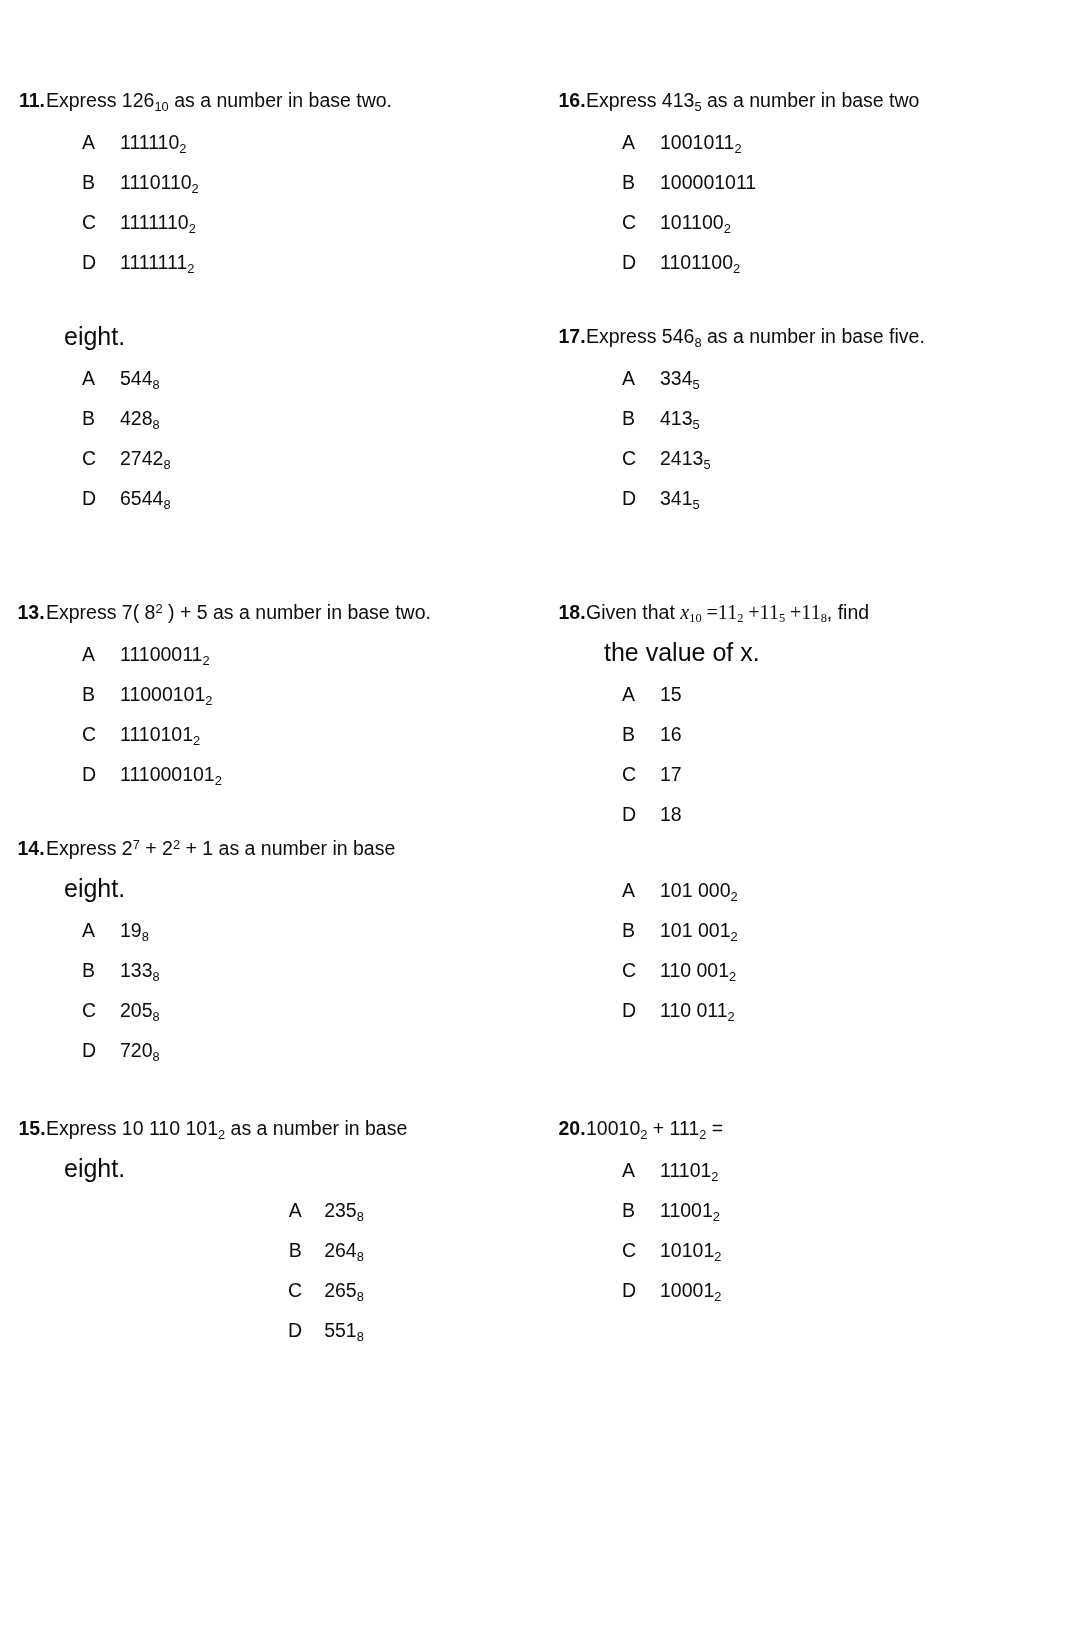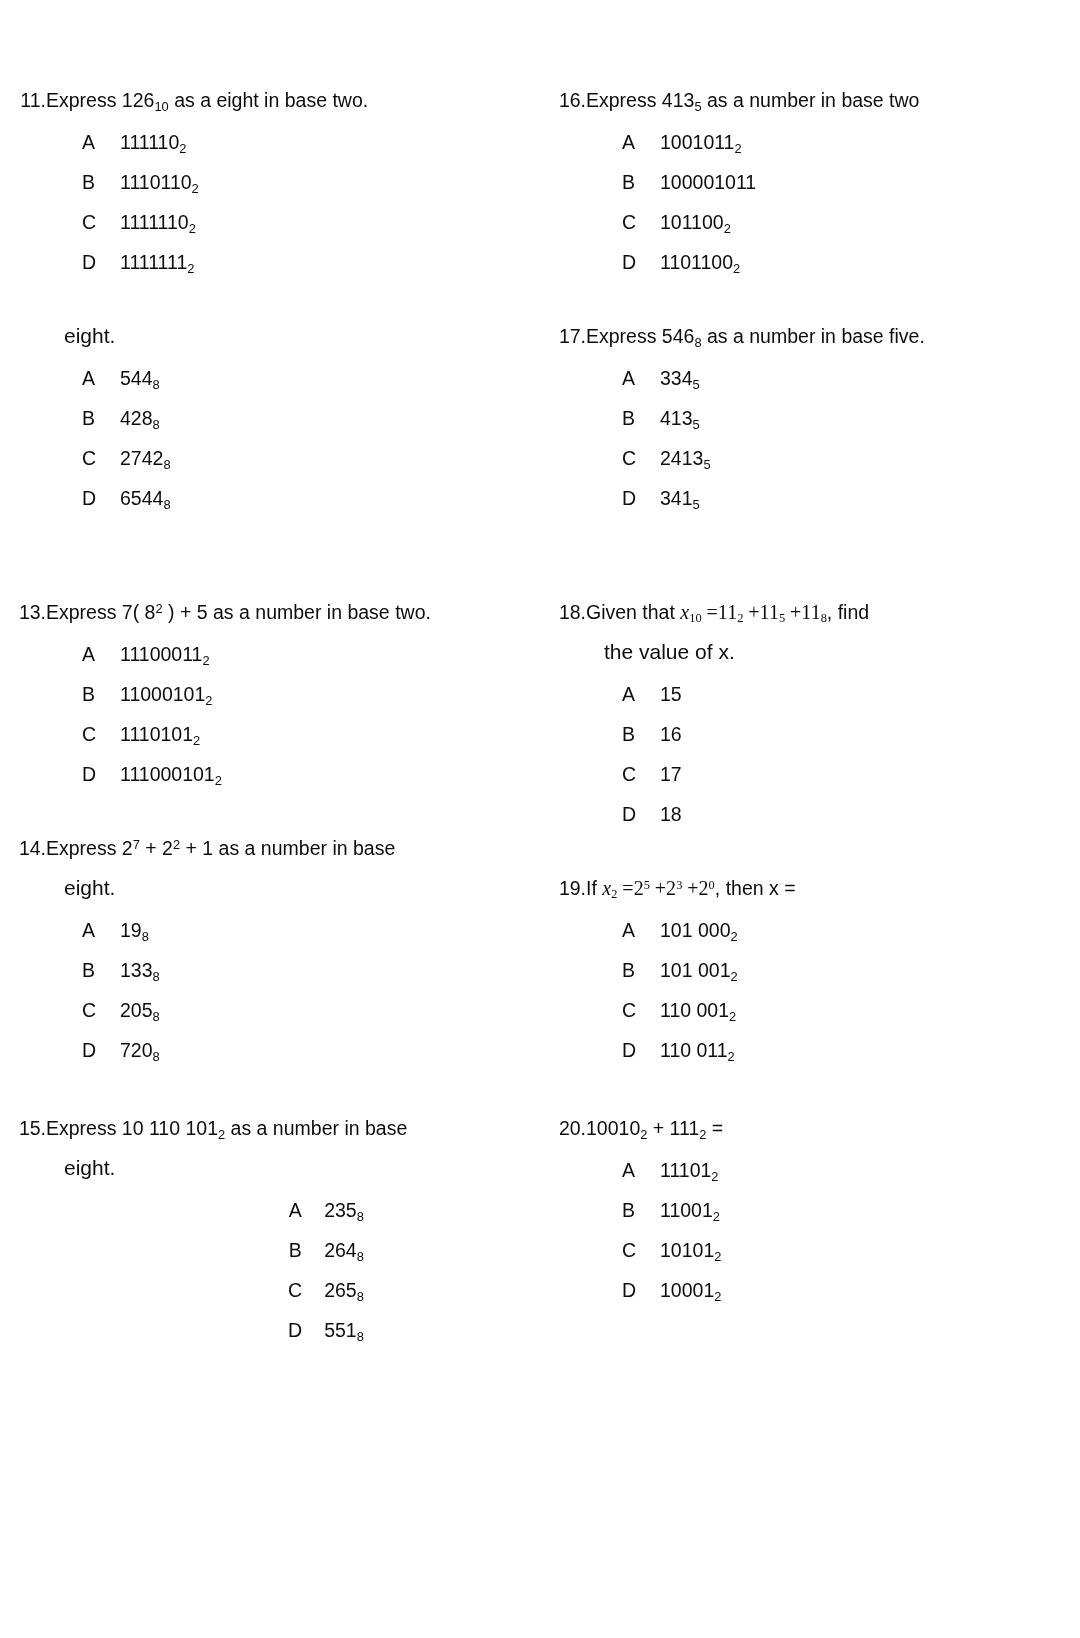--- a/index.html
+++ b/index.html
@@ -34,29 +34,30 @@
   }
   .q-stem {
     display: block;
     font-size: 19.5px;
     line-height: 40px;
     white-space: nowrap;
   }
   .q-num {
     display: inline-block;
     width: 46px;
-    text-align: right;
+    text-align: center;
     padding-left: 18px;
     box-sizing: border-box;
+    font-weight: bold;
   }
   .q-num.wide { padding-left: 16px; }
   .stem-text { display: inline; }
   .q-cont {
     display: block;
-    font-size: 21px;
+    font-size: 25px;
     line-height: 40px;
     padding-left: 64px;
     white-space: nowrap;
   }
   .opts {
     margin-top: 2px;
   }
   .opt {
     display: block;
     font-size: 19.5px;
@@ -104,21 +105,21 @@
 </style>
 </head>
 <body>
 
 <div class="page">
 
   <div class="col col-left">
 
     <div class="q" style="top:80px">
       <div class="q-stem">
-        <span class="q-num">11.</span><span class="stem-text">Express  126</span><sub>10</sub><span class="stem-text"> as a eight in base two.</span>
+        <span class="q-num">11.</span><span class="stem-text">Express  126</span><sub>10</sub><span class="stem-text"> as a number in base two.</span>
       </div>
       <div class="opts">
         <div class="opt"><span class="letter">A</span><span class="val">111110</span><sub>2</sub></div>
         <div class="opt"><span class="letter">B</span><span class="val">1110110</span><sub>2</sub></div>
         <div class="opt"><span class="letter">C</span><span class="val">1111110</span><sub>2</sub></div>
         <div class="opt"><span class="letter">D</span><span class="val">1111111</span><sub>2</sub></div>
       </div>
     </div>
 
     <div class="q" style="top:316px">
@@ -204,23 +205,20 @@
       <div class="q-cont">the value of x.</div>
       <div class="opts">
         <div class="opt"><span class="letter">A</span><span class="val">15</span></div>
         <div class="opt"><span class="letter">B</span><span class="val">16</span></div>
         <div class="opt"><span class="letter">C</span><span class="val">17</span></div>
         <div class="opt"><span class="letter">D</span><span class="val">18</span></div>
       </div>
     </div>
 
     <div class="q" style="top:868px">
-      <div class="q-stem">
-        <span class="q-num">19.</span><span class="stem-text">If  </span><span class="math"><i>x</i><sub>2</sub> =2<sup>5</sup> +2<sup>3</sup> +2<sup>0</sup></span><span class="stem-text">, then x =</span>
-      </div>
       <div class="opts">
         <div class="opt"><span class="letter">A</span><span class="val">101 000</span><sub>2</sub></div>
         <div class="opt"><span class="letter">B</span><span class="val">101 001</span><sub>2</sub></div>
         <div class="opt"><span class="letter">C</span><span class="val">110 001</span><sub>2</sub></div>
         <div class="opt"><span class="letter">D</span><span class="val">110 011</span><sub>2</sub></div>
       </div>
     </div>
 
     <div class="q" style="top:1108px">
       <div class="q-stem">

